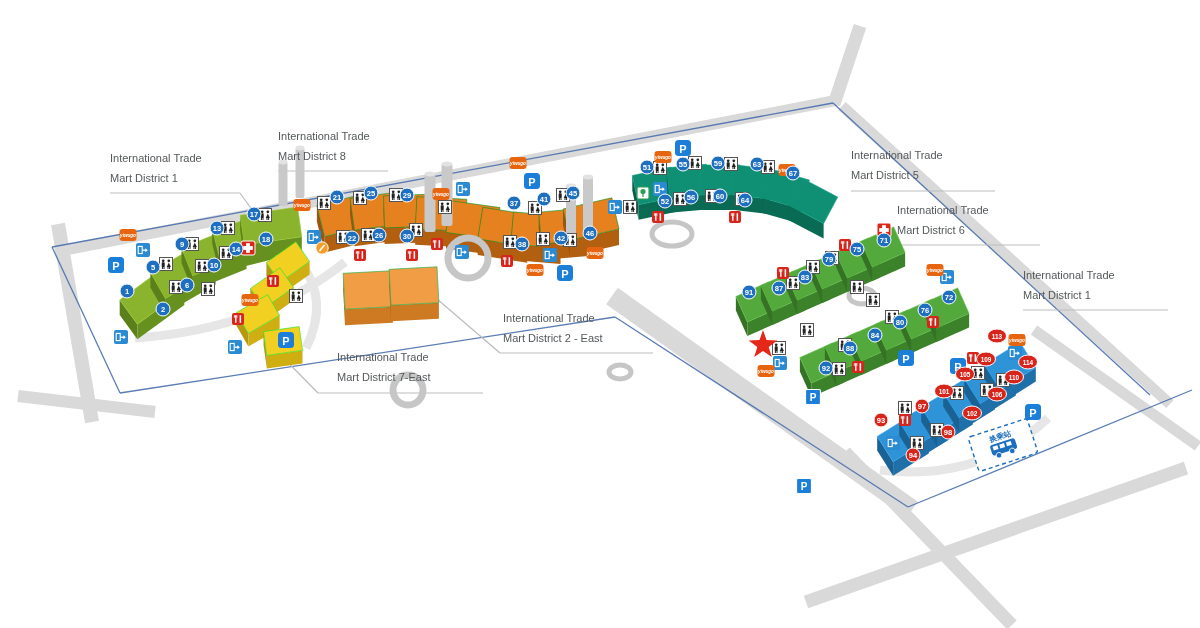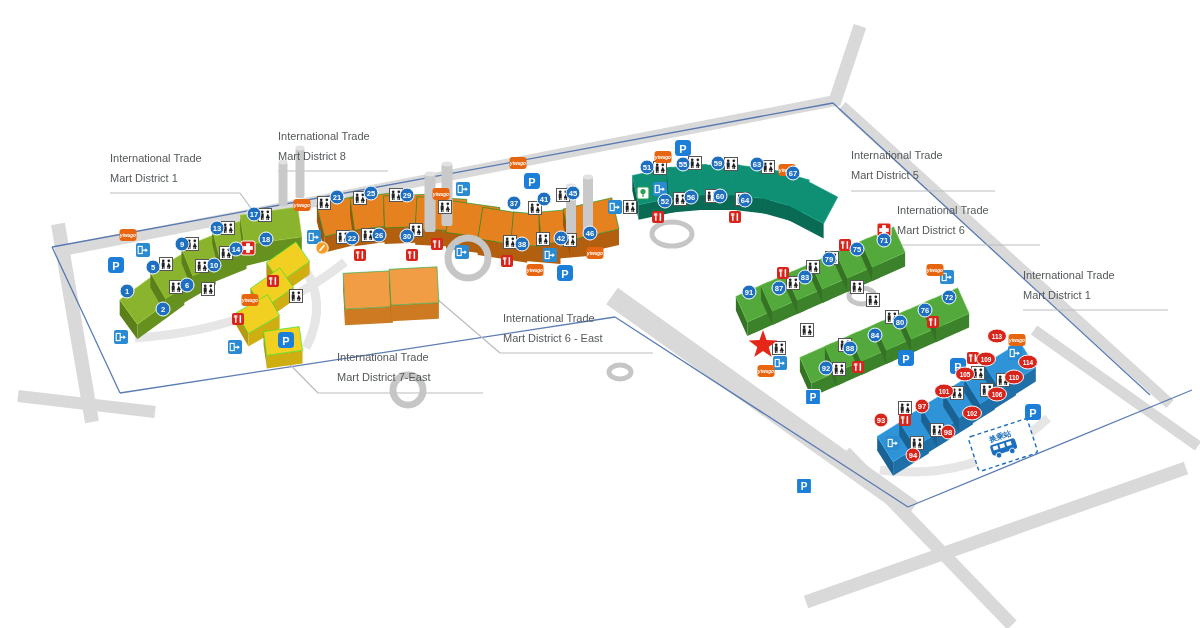--- a/index.html
+++ b/index.html
@@ -1232,15 +1232,15 @@
   <div class="dlabel" id="lbl-4" style="left: 1023px; top: 265px;">
       <div>International Trade</div>
       <div>Mart District 1</div>
     </div>
   <div class="dlabel" id="lbl-5" style="left: 337px; top: 347px;">
       <div>International Trade</div>
       <div>Mart District 7-East</div>
     </div>
   <div class="dlabel" id="lbl-6" style="left: 503px; top: 308px;">
       <div>International Trade</div>
-      <div>Mart District 6 - East</div>
+      <div>Mart District 2 - East</div>
     </div>
 </div>
 
 </body></html>

